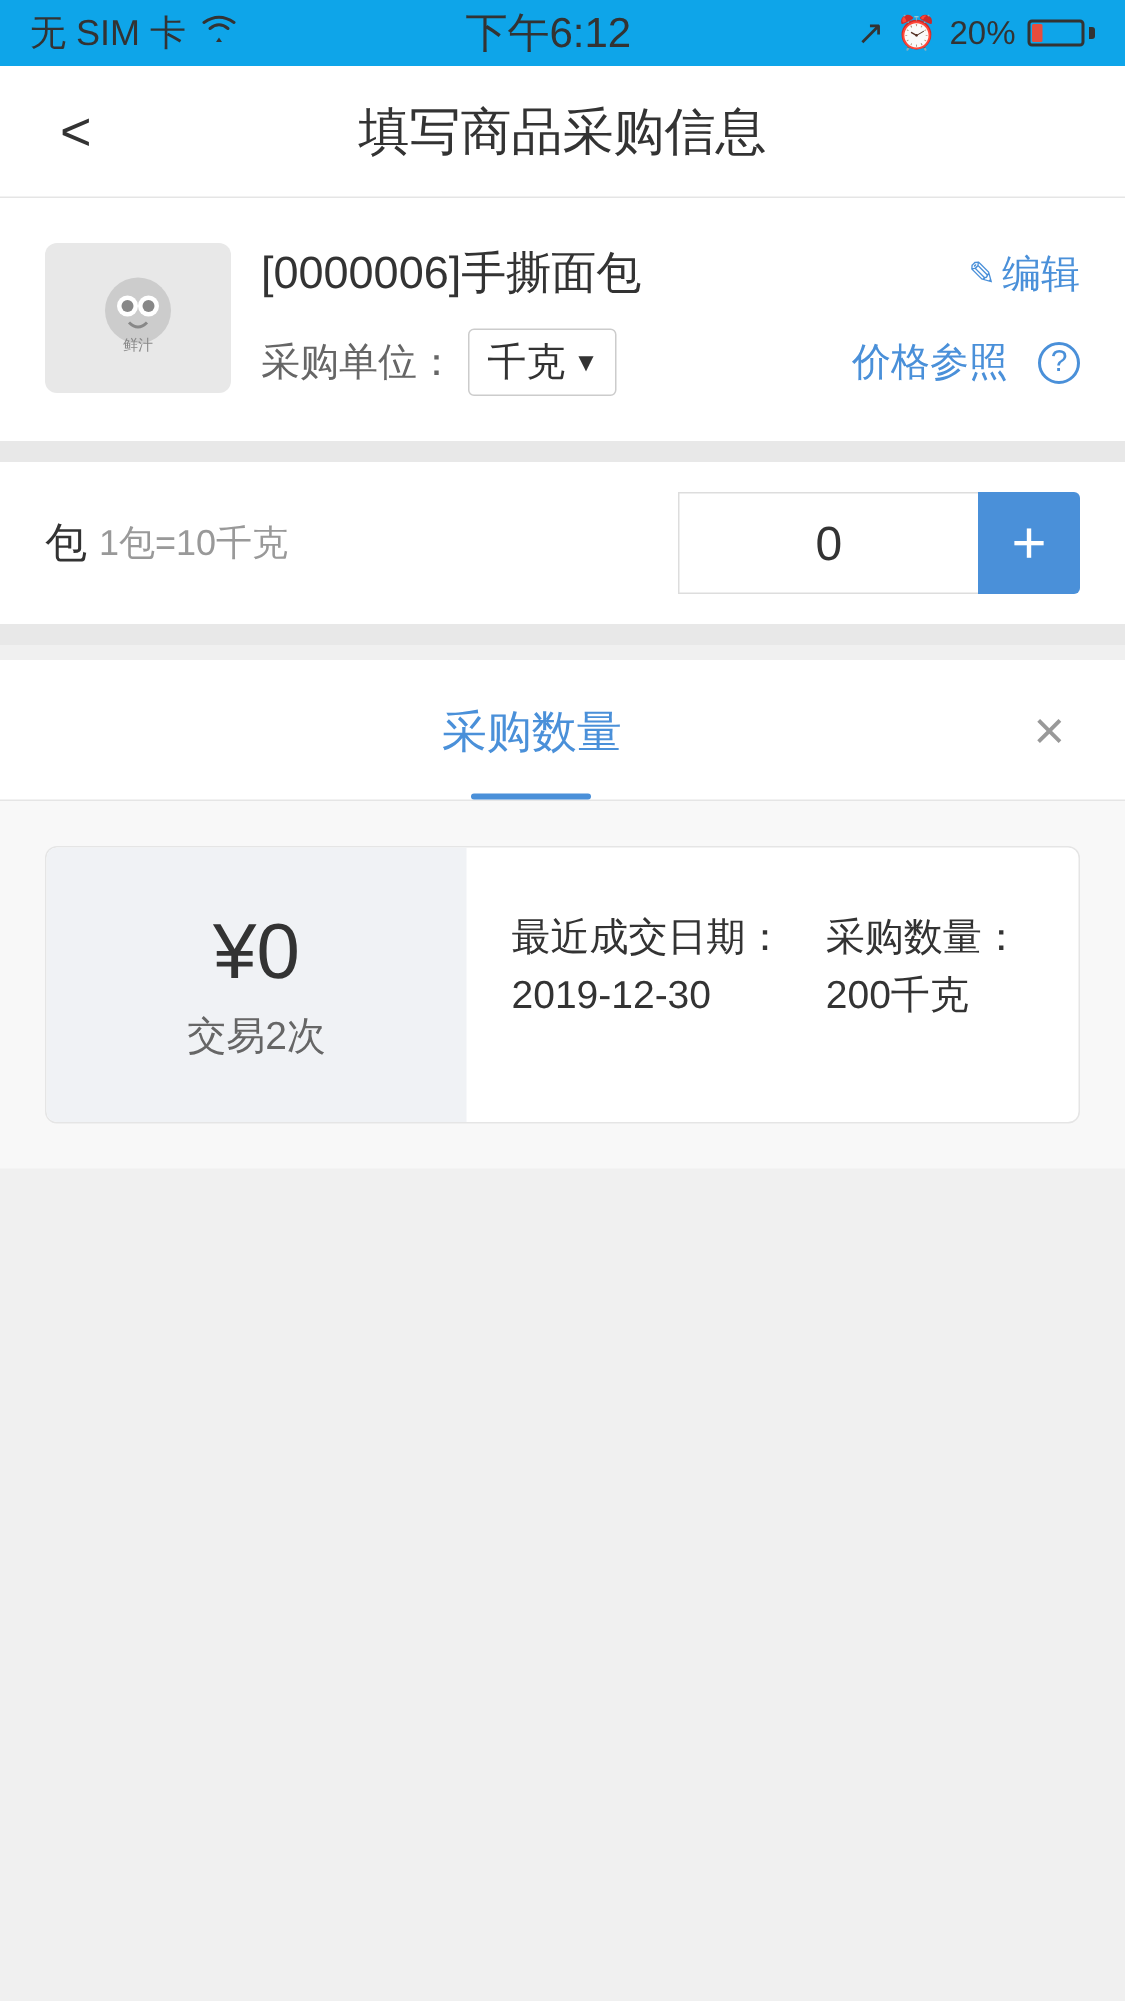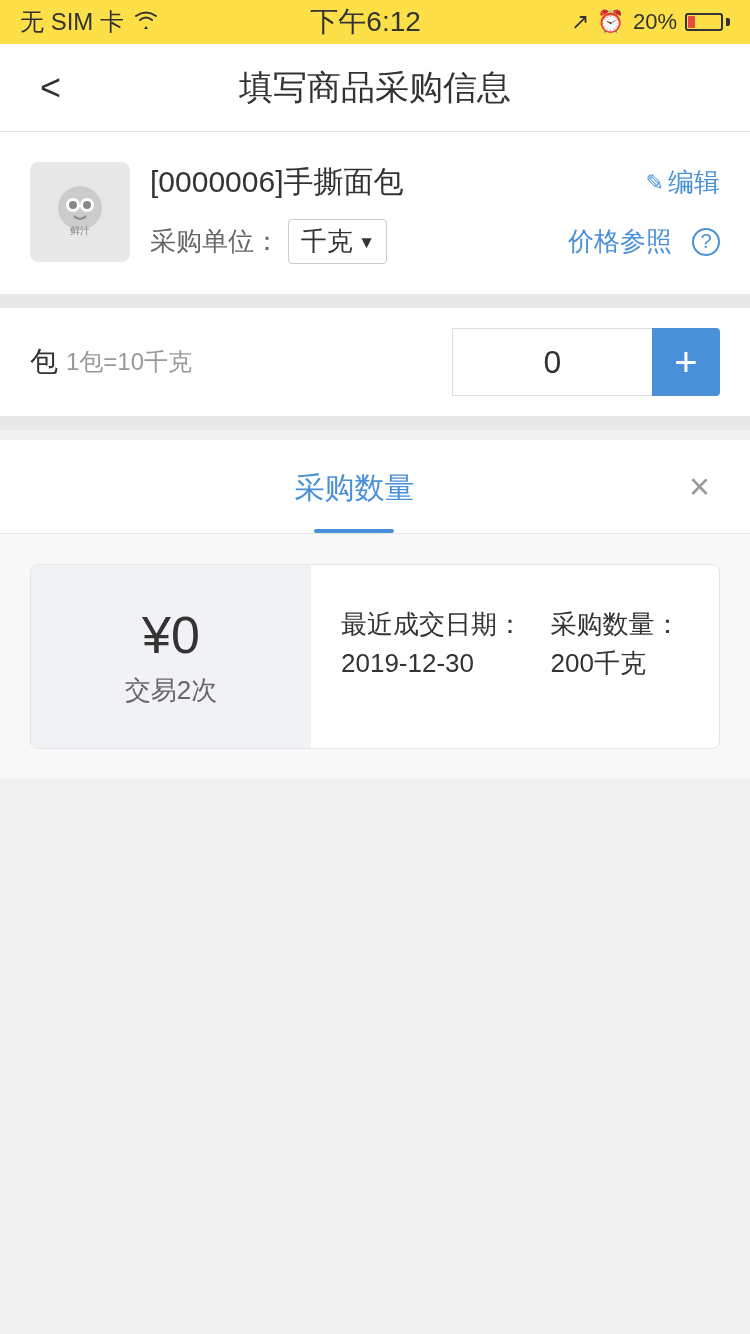--- a/index.html
+++ b/index.html
@@ -10,21 +10,21 @@
       font-family: -apple-system, "PingFang SC", "Helvetica Neue", Arial, sans-serif;
       background: #f0f0f0;
       font-size: 28px;
       color: #333;
     }
 
     
     .status-bar {
       width: 750px;
       height: 44px;
-      background: #fde047;
+      background: #0ea5e9;
       display: flex;
       align-items: center;
       justify-content: space-between;
       padding: 0 20px;
       font-size: 24px;
       color: #333;
     }
     .status-left {
       display: flex;
       align-items: center;
@@ -97,21 +97,21 @@
     
     .product-card {
       background: #fff;
       margin-top: 0;
       padding: 30px;
       display: flex;
       align-items: flex-start;
       gap: 20px;
     }
     .product-thumb {
-      width: 100px;
+      width: 124px;
       height: 100px;
       background: #e8e8e8;
       border-radius: 8px;
       display: flex;
       align-items: center;
       justify-content: center;
       flex-shrink: 0;
     }
     .owl-icon {
       font-size: 40px;

